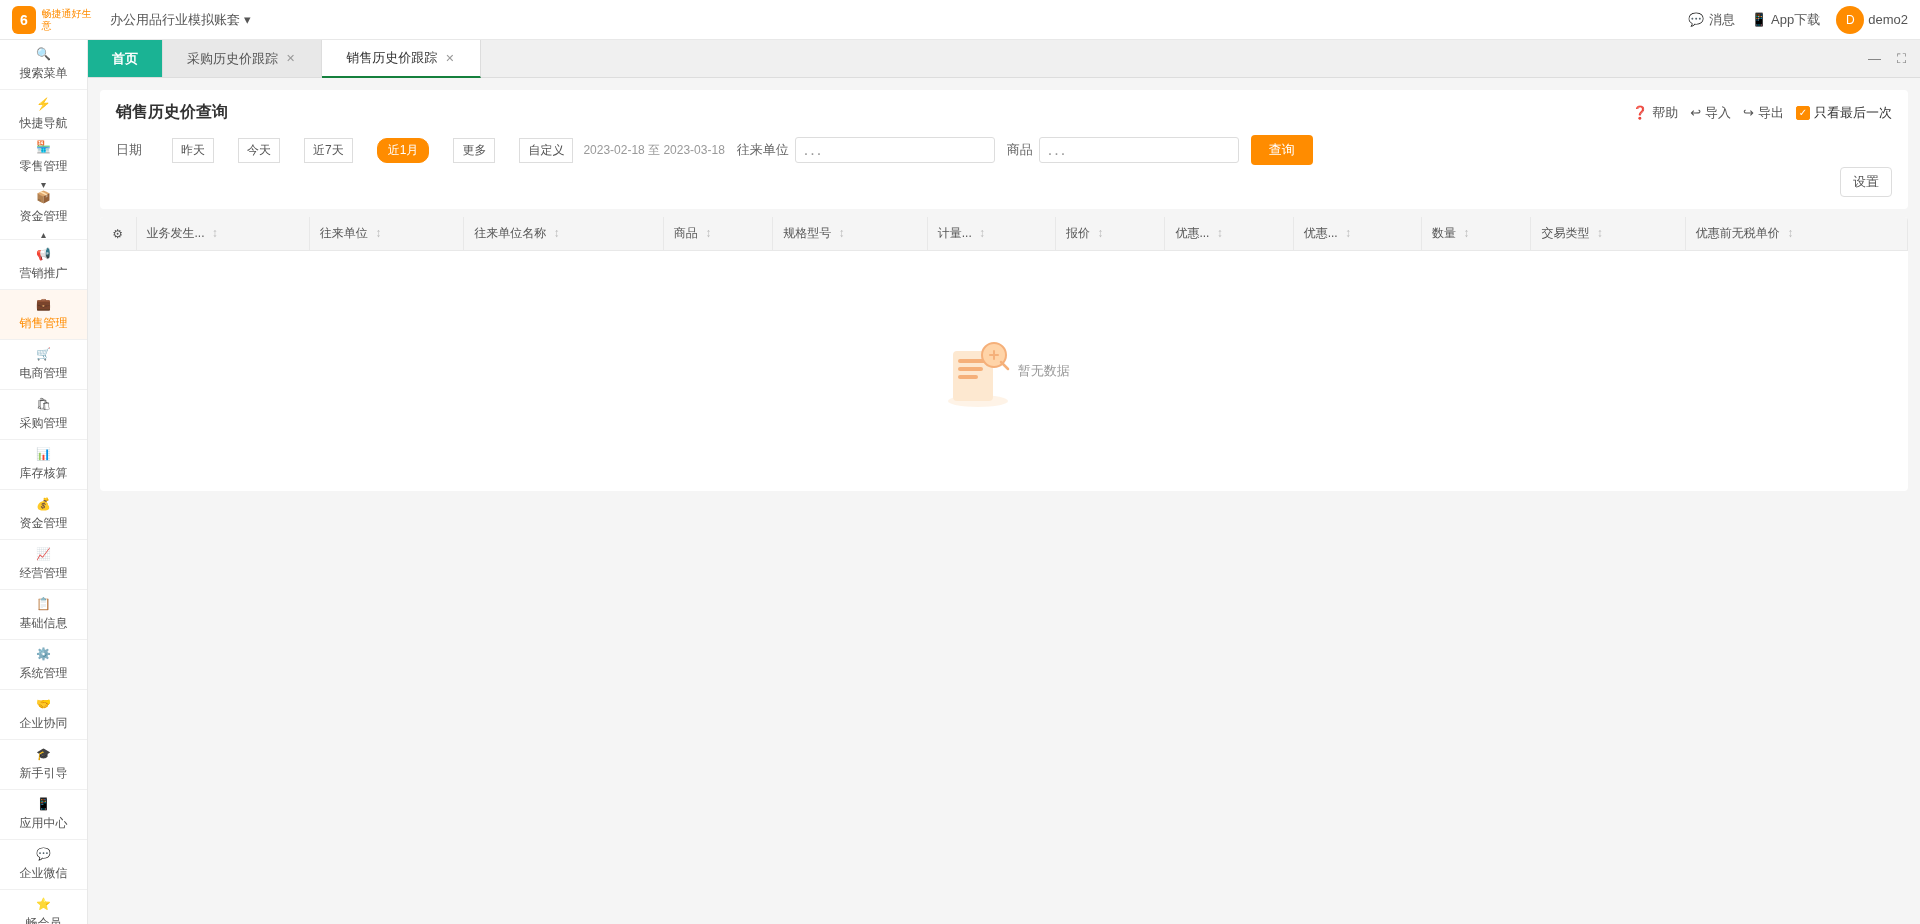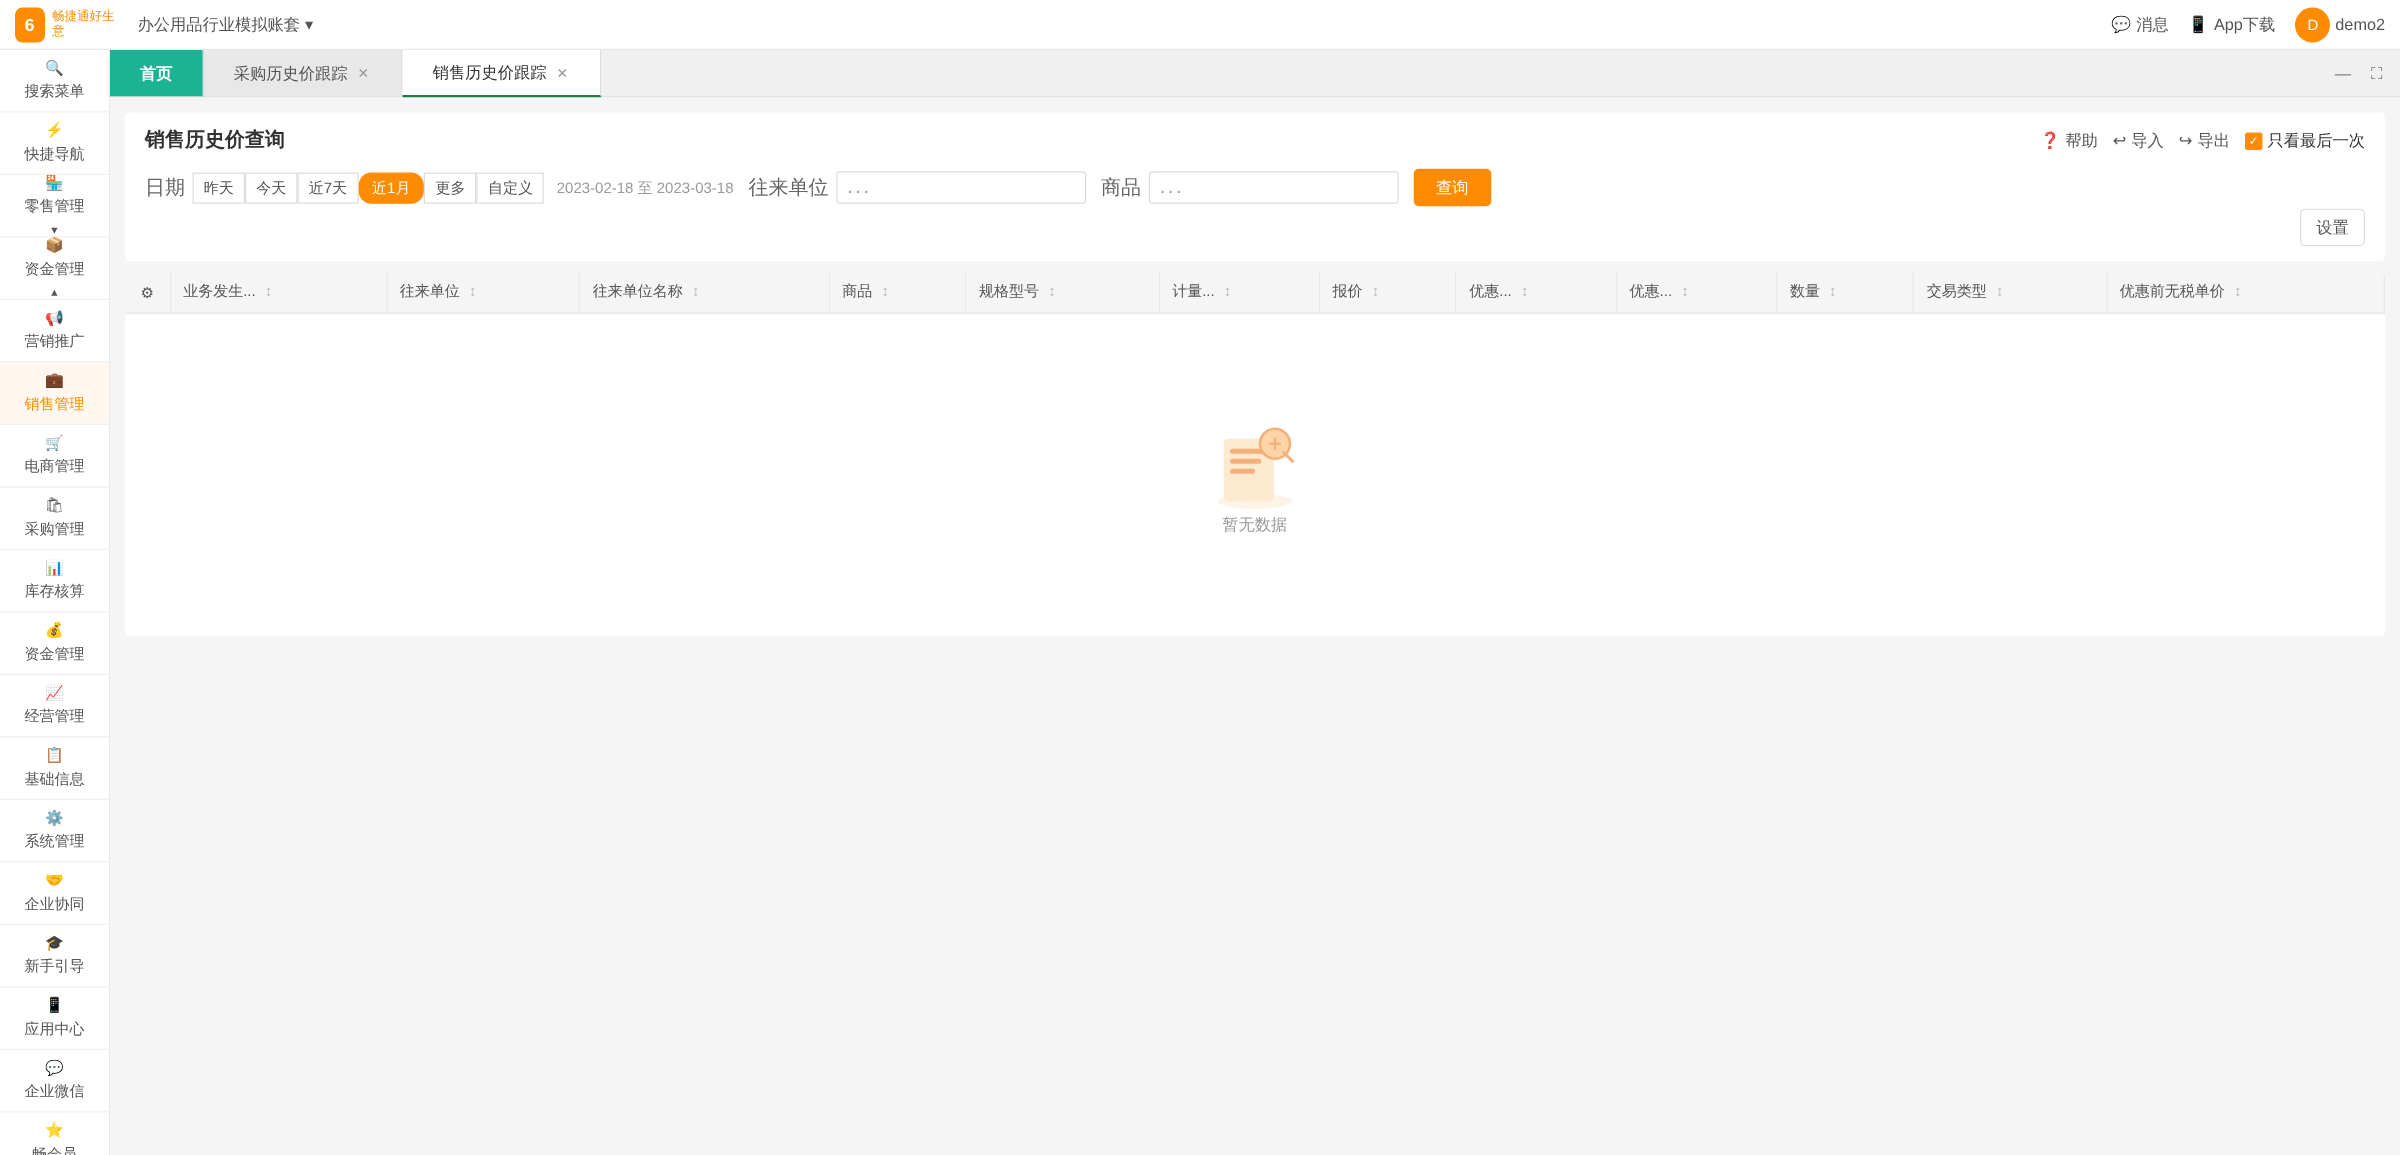--- a/index.html
+++ b/index.html
@@ -229,38 +229,39 @@
     }
 
     .filter-group {
       display: flex;
       align-items: center;
       gap: 6px;
     }
 
     .filter-label {
       color: #666;
-      font-size: 16px;
+      font-size: 13px;
       white-space: nowrap;
     }
 
     .date-options {
       display: flex;
       align-items: center;
       gap: 0;
     }
 
     .date-btn {
       padding: 3px 8px;
       border: 1px solid #ddd;
       cursor: pointer;
       font-size: 12px;
       color: #555;
       background: #fff;
       white-space: nowrap;
+      margin-left: 24px;
     }
     .date-btn.active {
       background: #ff8c00;
       color: white;
       border-color: #ff8c00;
       border-radius: 10px;
       padding: 3px 10px;
       z-index: 1;
     }
 
@@ -346,21 +347,21 @@
     }
 
     .settings-col {
       width: 36px;
       text-align: center;
     }
 
     
     .empty-state {
       display: flex;
-      flex-direction: column;
+      flex-direction: row;
       align-items: center;
       justify-content: center;
       padding: 80px 20px;
       color: #999;
     }
 
     .empty-text {
       font-size: 13px;
       color: #999;
     }

